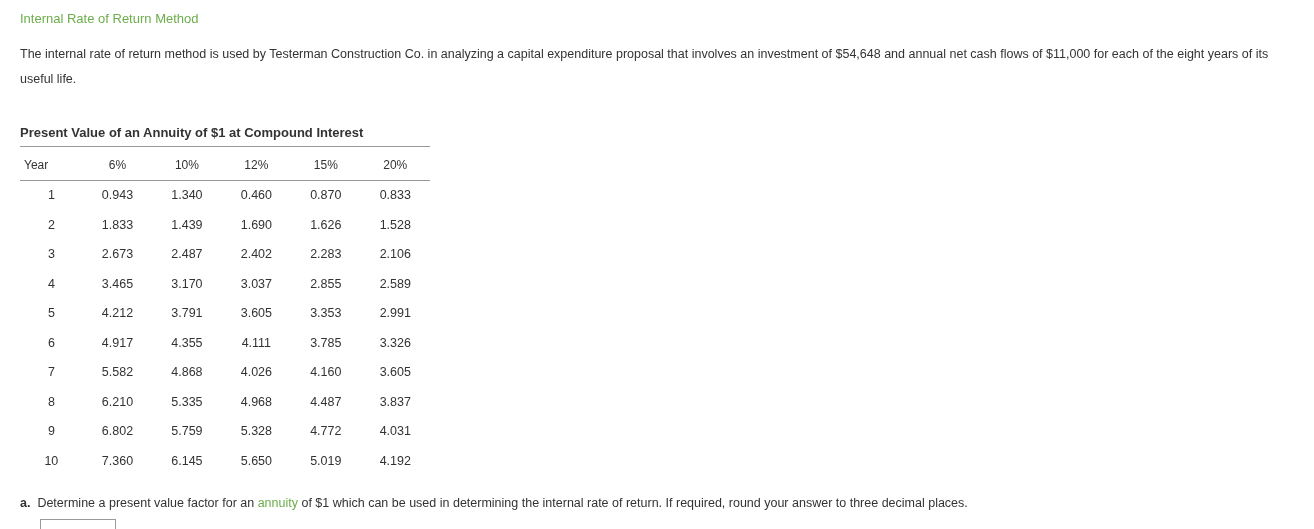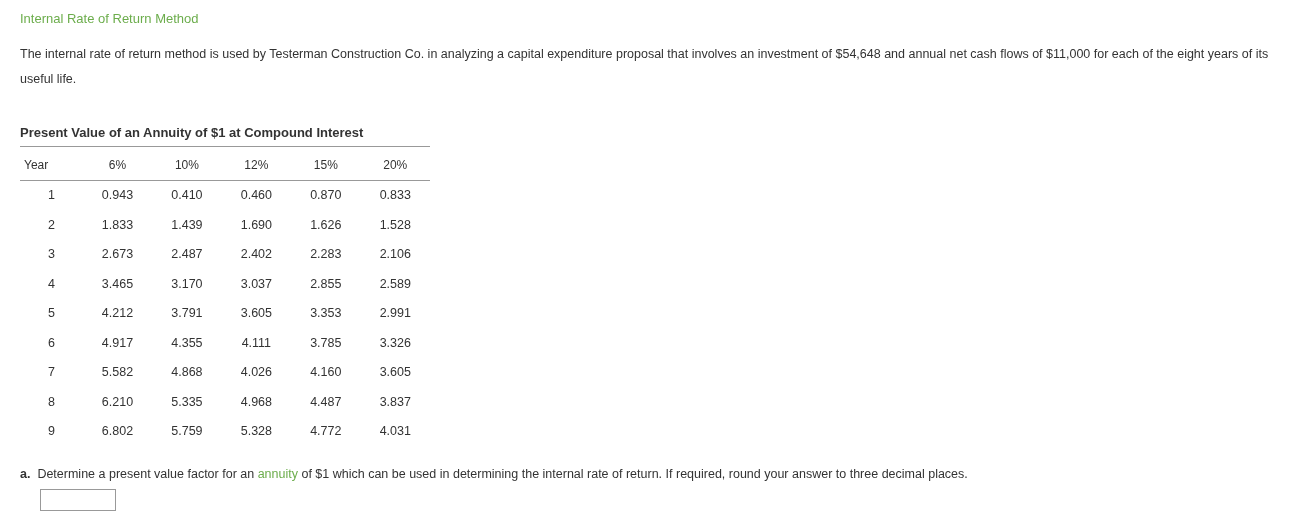--- a/index.html
+++ b/index.html
@@ -99,21 +99,21 @@
         <th>10%</th>
         <th>12%</th>
         <th>15%</th>
         <th>20%</th>
       </tr>
   </thead>
   <tbody id="table-body">
       <tr>
         <td>1</td>
         <td>0.943</td>
-        <td>0.410</td>
+        <td>1.340</td>
         <td>0.460</td>
         <td>0.870</td>
         <td>0.833</td>
       </tr>
       <tr>
         <td>2</td>
         <td>1.833</td>
         <td>1.439</td>
         <td>1.690</td>
         <td>1.626</td>
@@ -167,20 +167,28 @@
         <td>4.487</td>
         <td>3.837</td>
       </tr>
       <tr>
         <td>9</td>
         <td>6.802</td>
         <td>5.759</td>
         <td>5.328</td>
         <td>4.772</td>
         <td>4.031</td>
+      </tr>
+      <tr>
+        <td>10</td>
+        <td>7.360</td>
+        <td>6.145</td>
+        <td>5.650</td>
+        <td>5.019</td>
+        <td>4.192</td>
       </tr>
     </tbody>
 </table>
 
 <div class="question">
   <span class="q-label">a.</span>&nbsp;
   <span>Determine a present value factor for an </span><span class="green-link">annuity</span><span> of $1 which can be used in determining the internal rate of return. </span><span class="bold">If required, round your answer to three decimal places.</span>
   <div class="input-row">
     <input class="answer-box" type="text" style="">
   </div>

